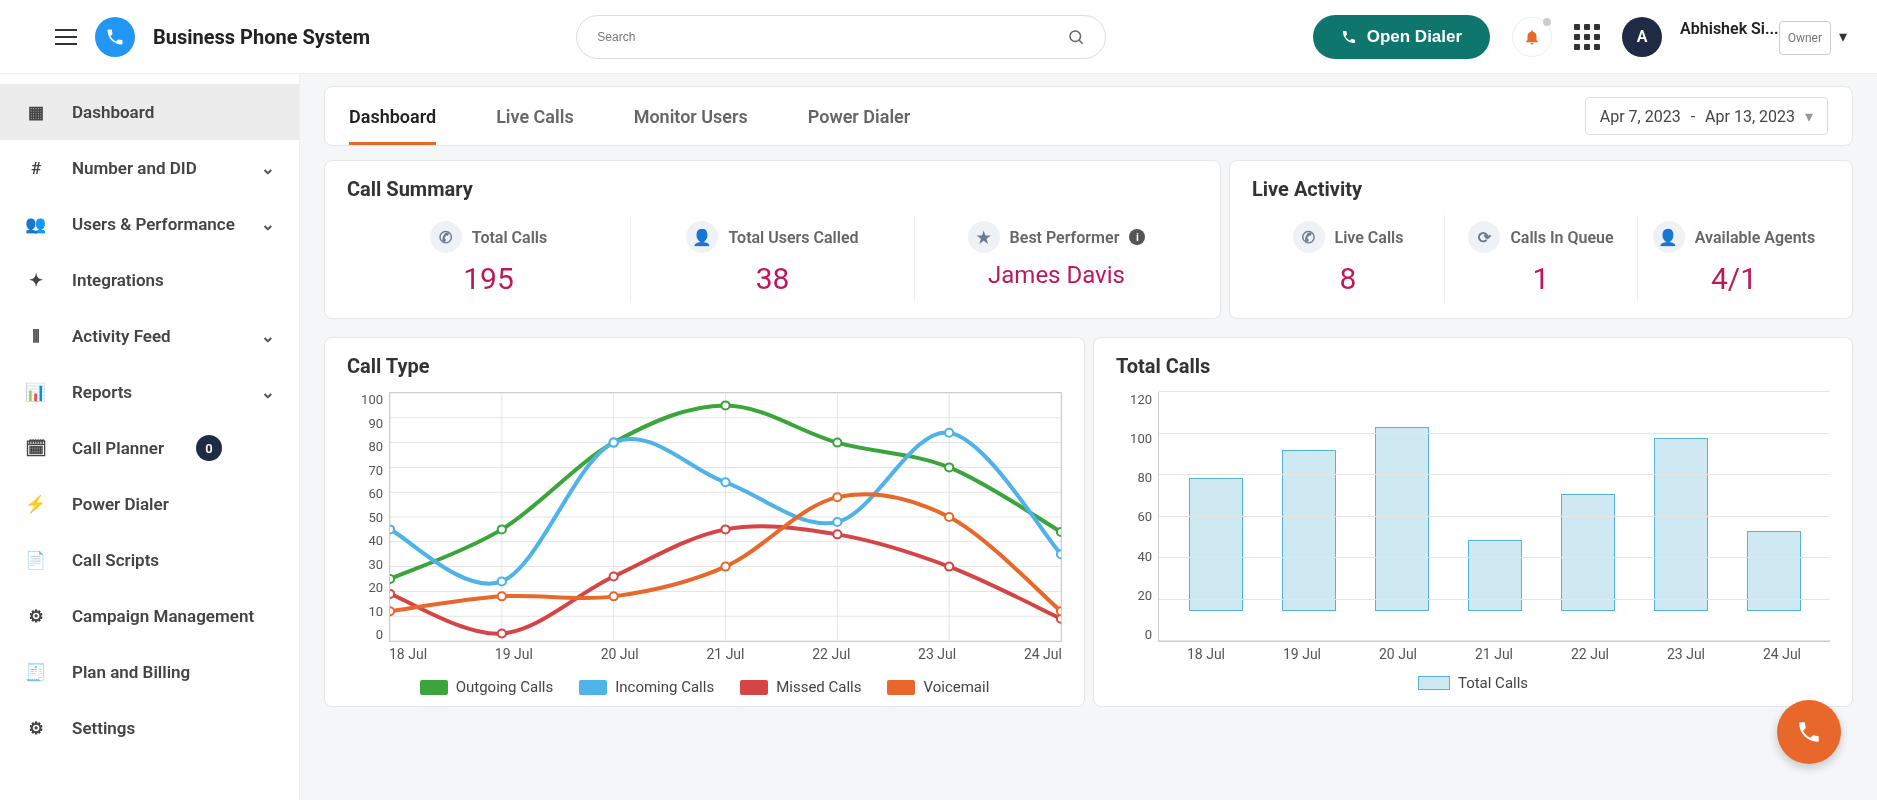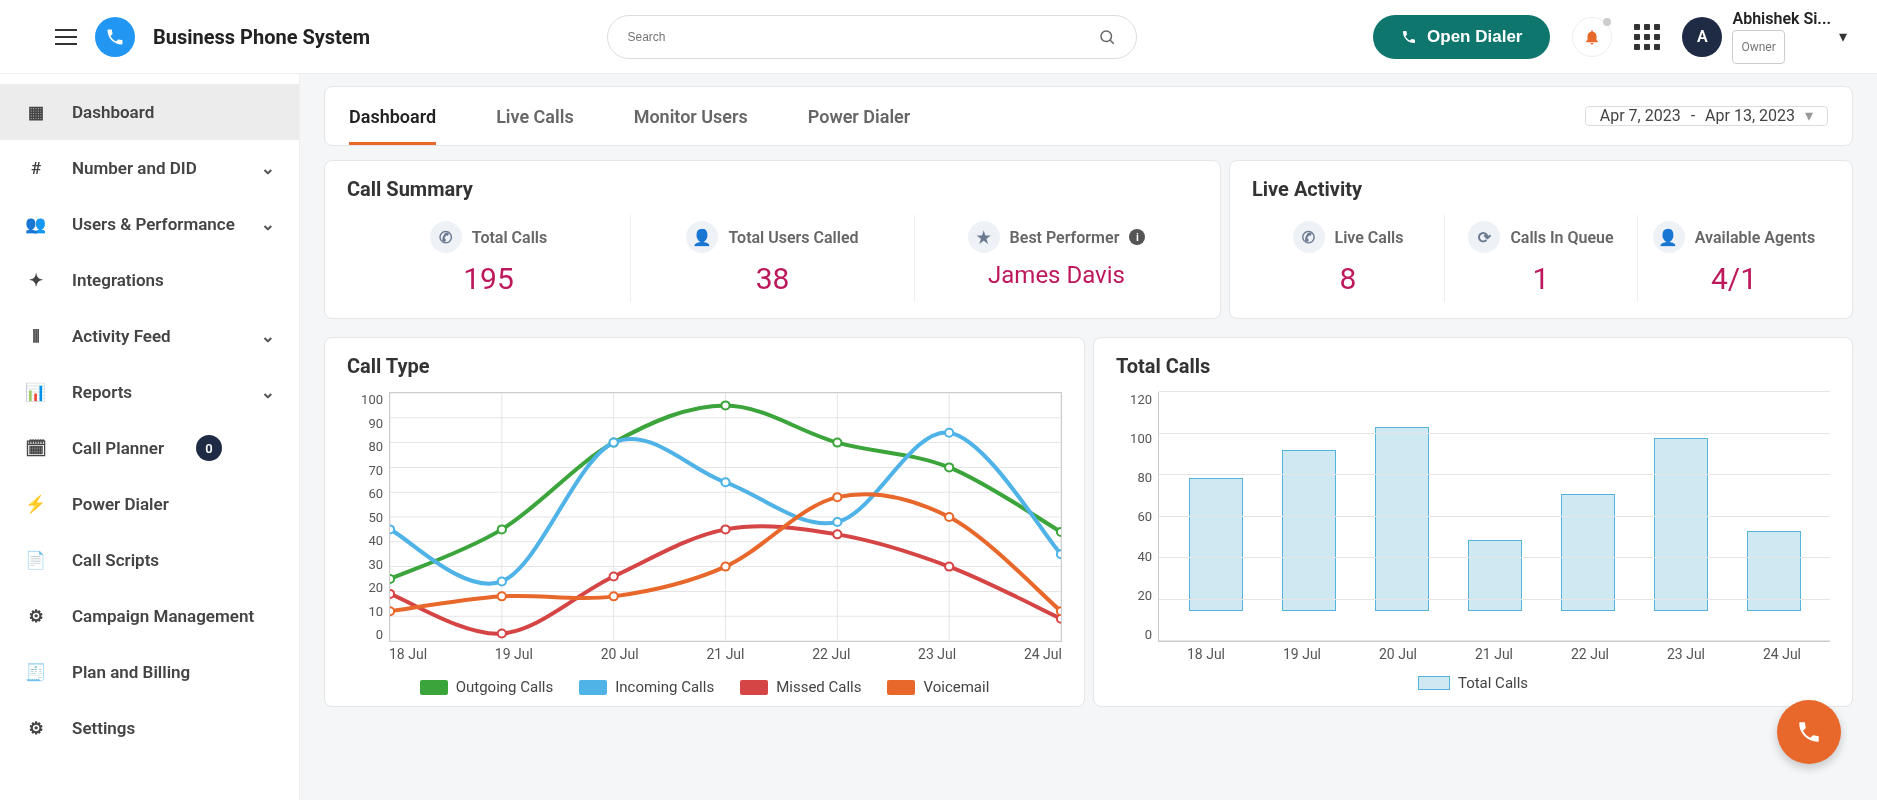--- a/index.html
+++ b/index.html
@@ -13,39 +13,39 @@
 .title-text{font-size:20px;font-weight:700;color:#222;margin-left:18px;}
 .search-wrap{flex:1;display:flex;justify-content:center;}
 .search{width:530px;height:44px;border:1px solid #ddd;border-radius:22px;display:flex;align-items:center;padding:0 20px;color:#888;}
 .search input{flex:1;border:0;outline:0;font-size:12px;background:transparent;color:#555;}
 .open-dialer-btn{height:44px;padding:0 28px;border-radius:22px;background:#0f766e;color:#fff;font-weight:700;font-size:17px;display:flex;align-items:center;gap:10px;border:0;cursor:pointer;}
 .notif-circle{width:40px;height:40px;border-radius:50%;border:1px solid #eee;display:flex;align-items:center;justify-content:center;margin-left:22px;position:relative;}
 .notif-dot{width:8px;height:8px;border-radius:50%;background:#ccc;position:absolute;top:0;right:0;}
 .apps-grid{margin-left:22px;display:grid;grid-template-columns:repeat(3,6px);grid-template-rows:repeat(3,6px);gap:4px;}
 .apps-grid span{width:6px;height:6px;background:#333;border-radius:1px;}
 .avatar{width:40px;height:40px;border-radius:50%;background:#1f2a44;color:#fff;display:flex;align-items:center;justify-content:center;font-weight:600;margin-left:22px;}
-.user-block{margin-left:10px;display:flex;flex-direction:column;align-items:flex-start;}
+.user-block{margin-left:18px;display:flex;flex-direction:row;align-items:flex-start;}
 .user-name{font-size:16px;font-weight:600;color:#222;}
 .user-role{font-size:12px;padding:9px 8px;border:1px solid #ccc;border-radius:4px;color:#777;margin-top:2px;}
 .caret{margin-left:8px;}
 
 .main{display:flex;height:calc(100% - 74px);}
 .sidebar{width:300px;background:#fff;border-right:1px solid #eee;padding-top:10px;}
 .sidebar .item{display:flex;align-items:center;height:56px;padding:0 24px;gap:24px;font-size:17px;font-weight:600;color:#444;cursor:pointer;position:relative;}
 .sidebar .item.active{background:#ececec;}
 .sidebar .item .icon{width:24px;text-align:center;color:#444;}
 .sidebar .item .chev{margin-left:auto;color:#555;}
 .badge{min-width:26px;height:26px;border-radius:13px;background:#1f2a44;color:#fff;font-size:13px;display:flex;align-items:center;justify-content:center;margin-left:8px;}
 
 .content{flex:1;padding:0 24px 20px 24px;overflow:auto;}
 .tabbar{display:flex;align-items:center;height:60px;background:#fff;margin:12px 0 14px 0;border-radius:8px;padding:0 24px;position:relative;}
 .tabbar .tab{font-size:18px;font-weight:600;color:#666;margin-right:60px;height:100%;display:flex;align-items:center;cursor:pointer;position:relative;}
 .tabbar .tab.active{color:#222;}
 .tabbar .tab.active::after{content:"";position:absolute;left:0;right:0;bottom:0;height:3px;background:#e8682b;}
-.date-range{margin-left:auto;display:flex;align-items:flex-end;gap:10px;border:1px solid #ddd;border-radius:4px;height:20px;padding:0 14px;font-size:16px;color:#444;}
+.date-range{margin-left:auto;display:flex;align-items:center;gap:10px;border:1px solid #ddd;border-radius:4px;height:38px;padding:0 14px;font-size:16px;color:#444;}
 
 .row{display:flex;gap:8px;}
 .card{background:#fff;border:1px solid #e6e6e6;border-radius:8px;padding:16px 22px;}
 .card h3{font-size:20px;font-weight:700;color:#333;margin-bottom:14px;}
 .summary-card{flex:1;}
 .activity-card{width:624px;}
 .metrics{display:flex;}
 .metric{flex:1;display:flex;flex-direction:column;align-items:center;padding:6px 10px;}
 .metric+.metric{border-left:1px solid #eee;}
 .metric .top{display:flex;align-items:center;gap:10px;color:#666;font-size:16px;font-weight:600;}

